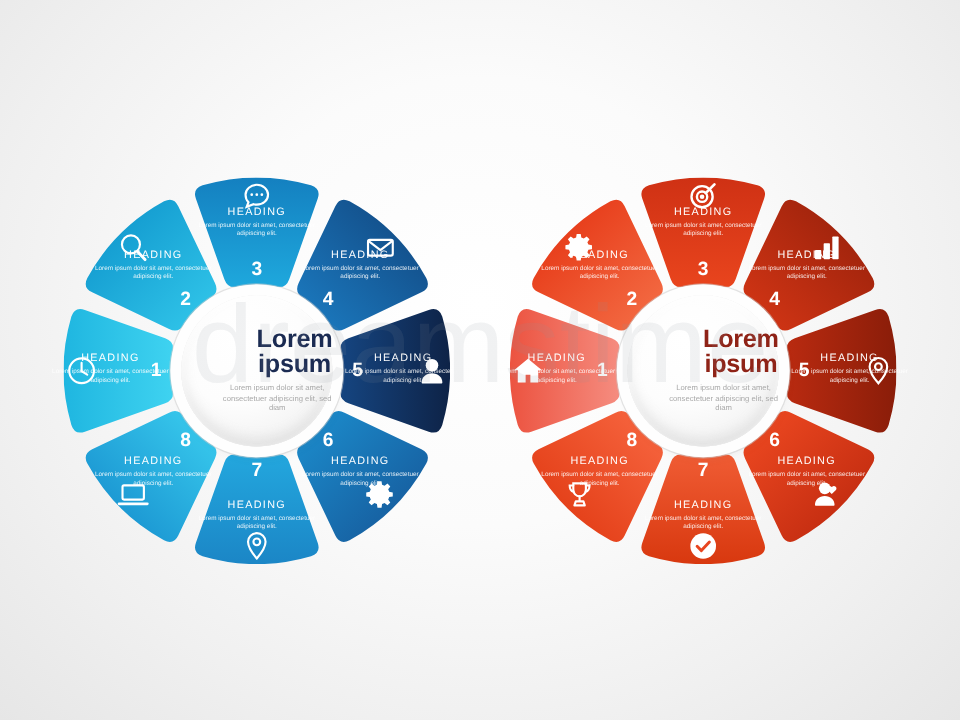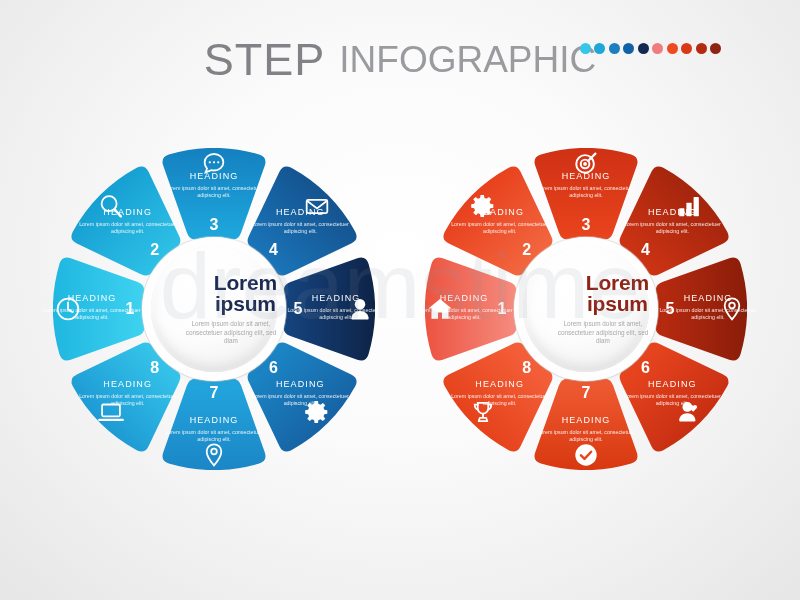--- a/index.html
+++ b/index.html
@@ -92,37 +92,20 @@
   .wm {
     position: absolute; left: 0; top: 0; width: 800px; height: 600px;
     pointer-events: none;
   }
 </style>
 </head>
 <body>
 
 <div id="stage">
 
-  <div class="title-wrap">
-    <span style="position:relative;display:inline-block;">
-      <span class="title-step">STEP</span><span class="title-info">INFOGRAPHIC</span>
-      <span class="dots" id="title-dots">
-          <i style="background: rgb(53, 198, 234);"></i>
-          <i style="background: rgb(31, 167, 216);"></i>
-          <i style="background: rgb(27, 127, 192);"></i>
-          <i style="background: rgb(17, 97, 168);"></i>
-          <i style="background: rgb(18, 42, 82);"></i>
-          <i style="background: rgb(239, 125, 125);"></i>
-          <i style="background: rgb(239, 75, 35);"></i>
-          <i style="background: rgb(217, 58, 22);"></i>
-          <i style="background: rgb(179, 42, 16);"></i>
-          <i style="background: rgb(143, 35, 19);"></i>
-        </span>
-    </span>
-  </div>
 
   <div class="wheel" id="wheel-left">
     <svg viewBox="0 0 322 322" width="322" height="322">
         <defs>
           <linearGradient id="g-left-0" gradientUnits="userSpaceOnUse" x1="89" y1="161" x2="0" y2="161.00000000000003">
             <stop offset="0%" stop-color="#3ed2f0"></stop>
             <stop offset="100%" stop-color="#1fb6e0"></stop>
           </linearGradient>
           <linearGradient id="g-left-1" gradientUnits="userSpaceOnUse" x1="110.08831175456856" y1="110.08831175456858" x2="47.155808228965824" y2="47.15580822896585">
             <stop offset="0%" stop-color="#2dc0e6"></stop>

